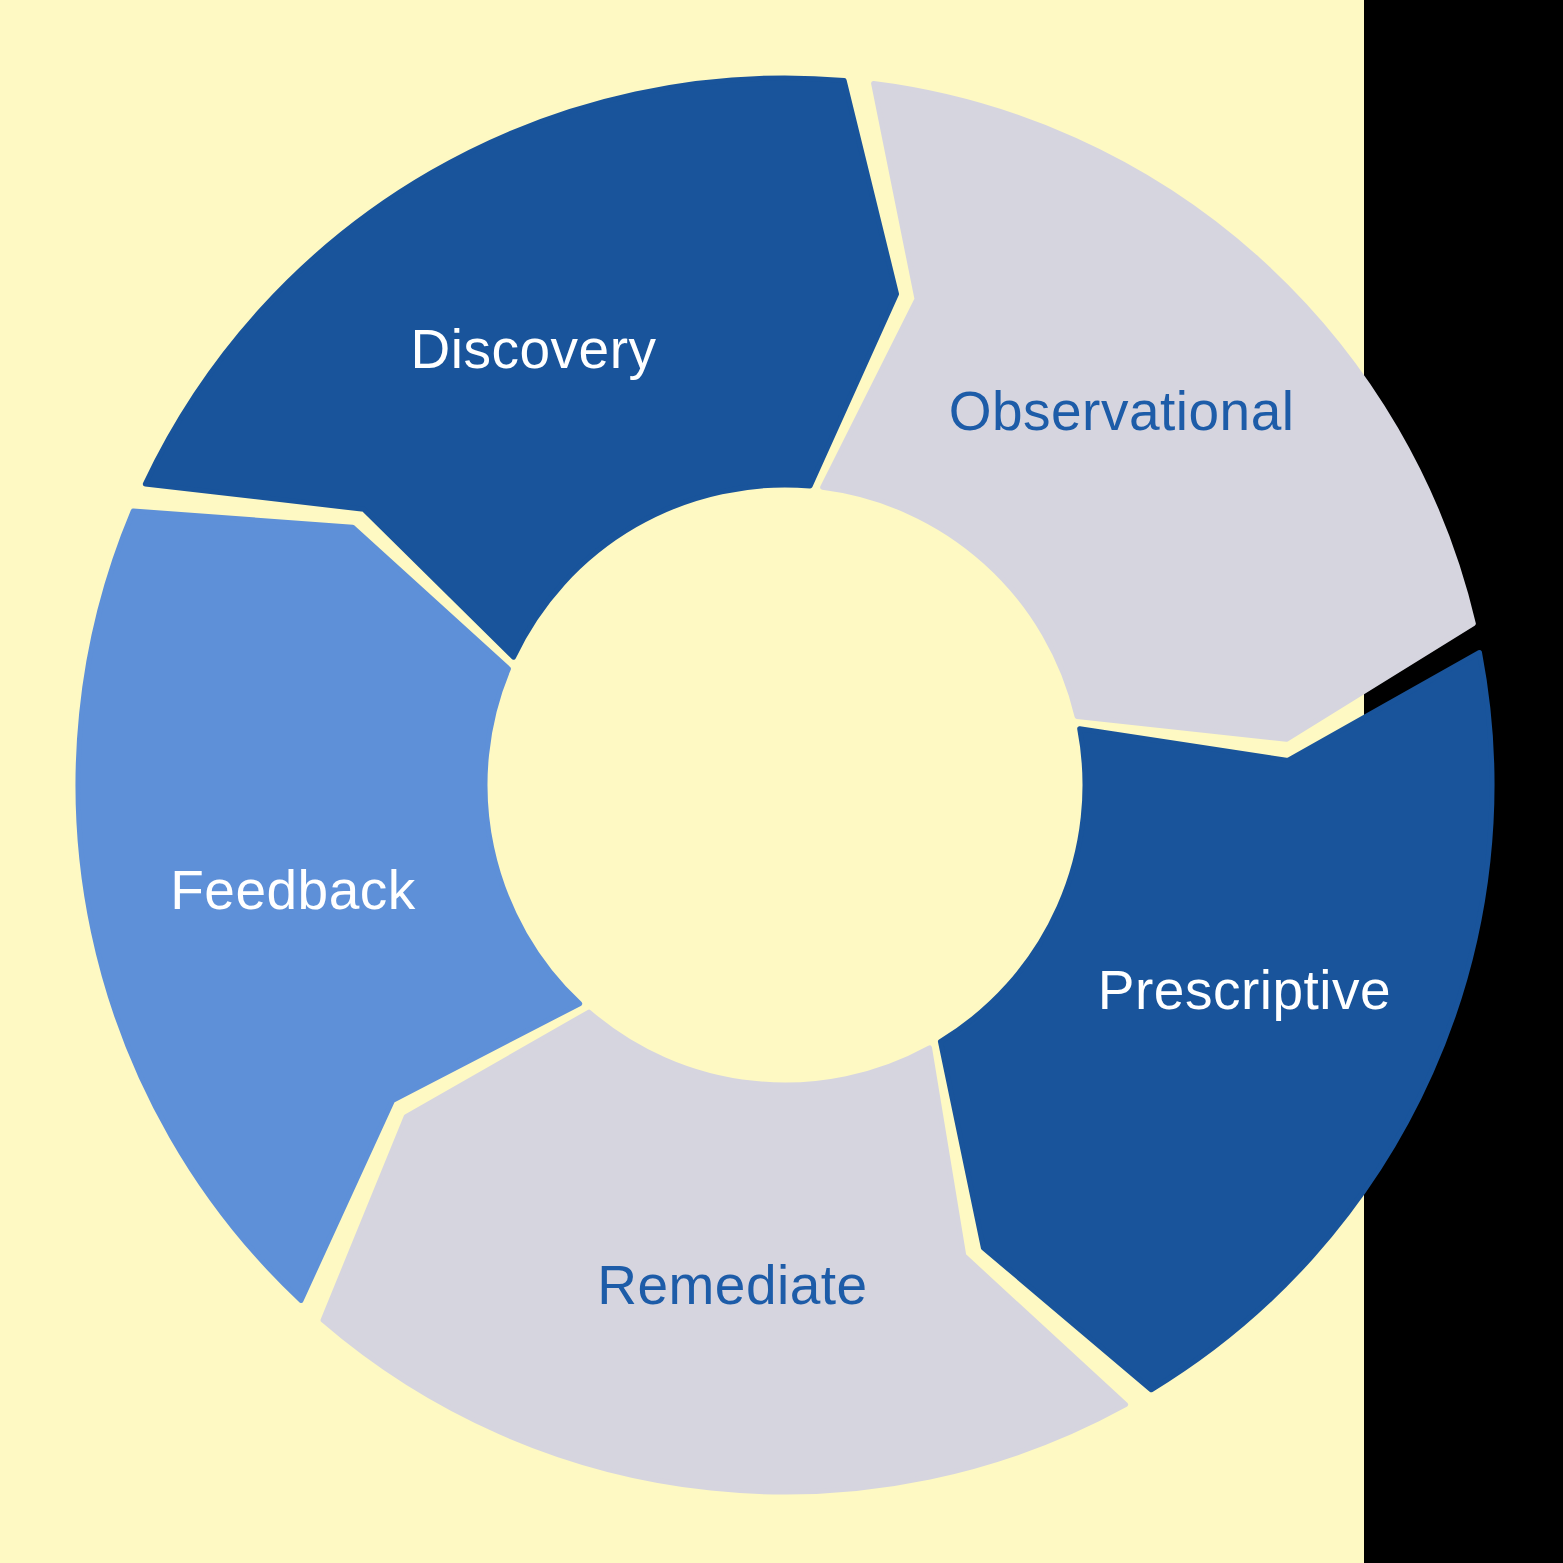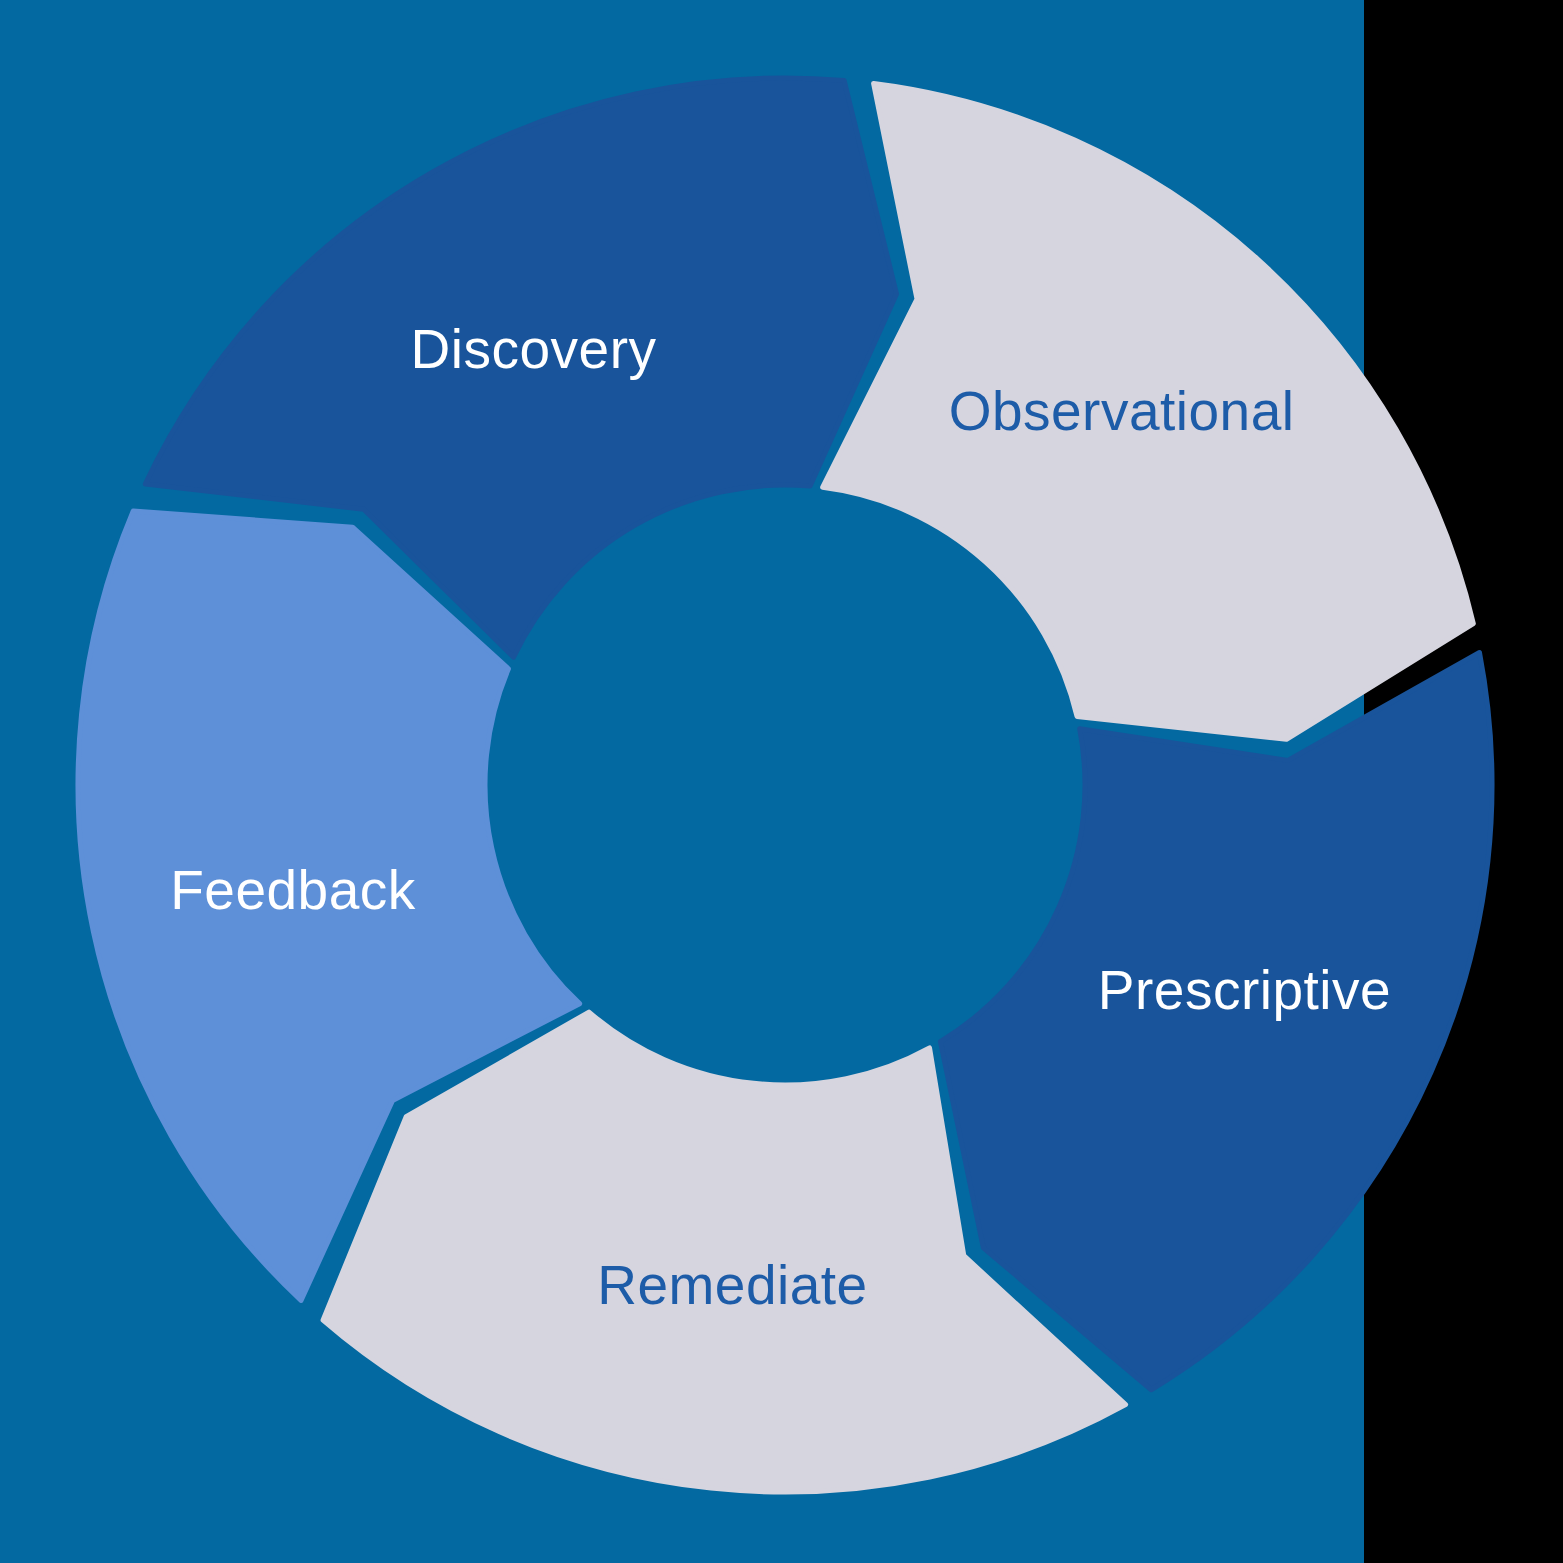--- a/index.html
+++ b/index.html
@@ -9,21 +9,21 @@
   }
   body {
     width: 1563px;
     height: 1563px;
     overflow: hidden;
   }
   .diagram-stage {
     position: relative;
     width: 1364px;
     height: 1563px;
-    background: #0369a1;
+    background: #fef9c3;
   }
   svg { display: block; }
   text.seg-label {
     font-family: "Liberation Sans", "DejaVu Sans", sans-serif;
     font-size: 55px;
     letter-spacing: 0.5px;
   }
 </style>
 </head>
 <body>

